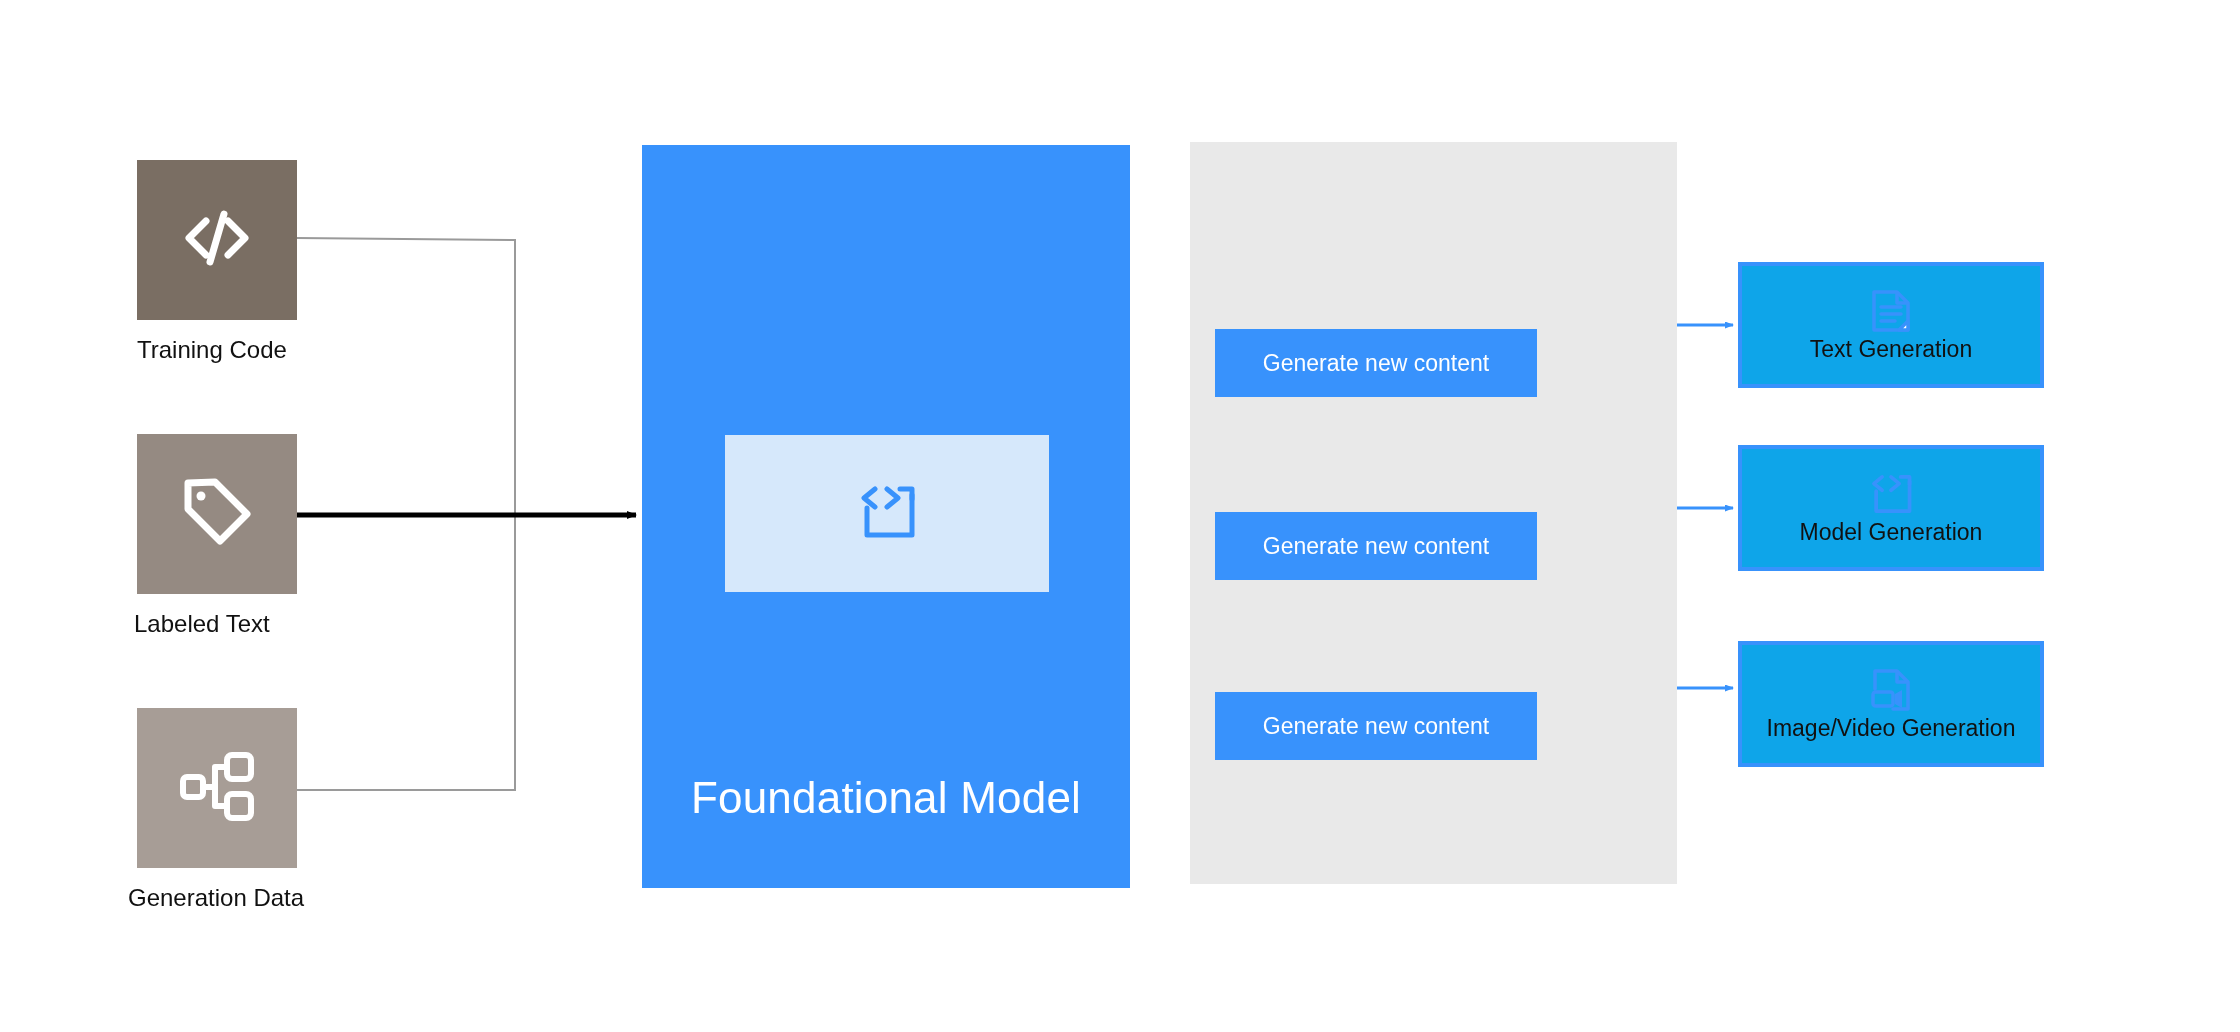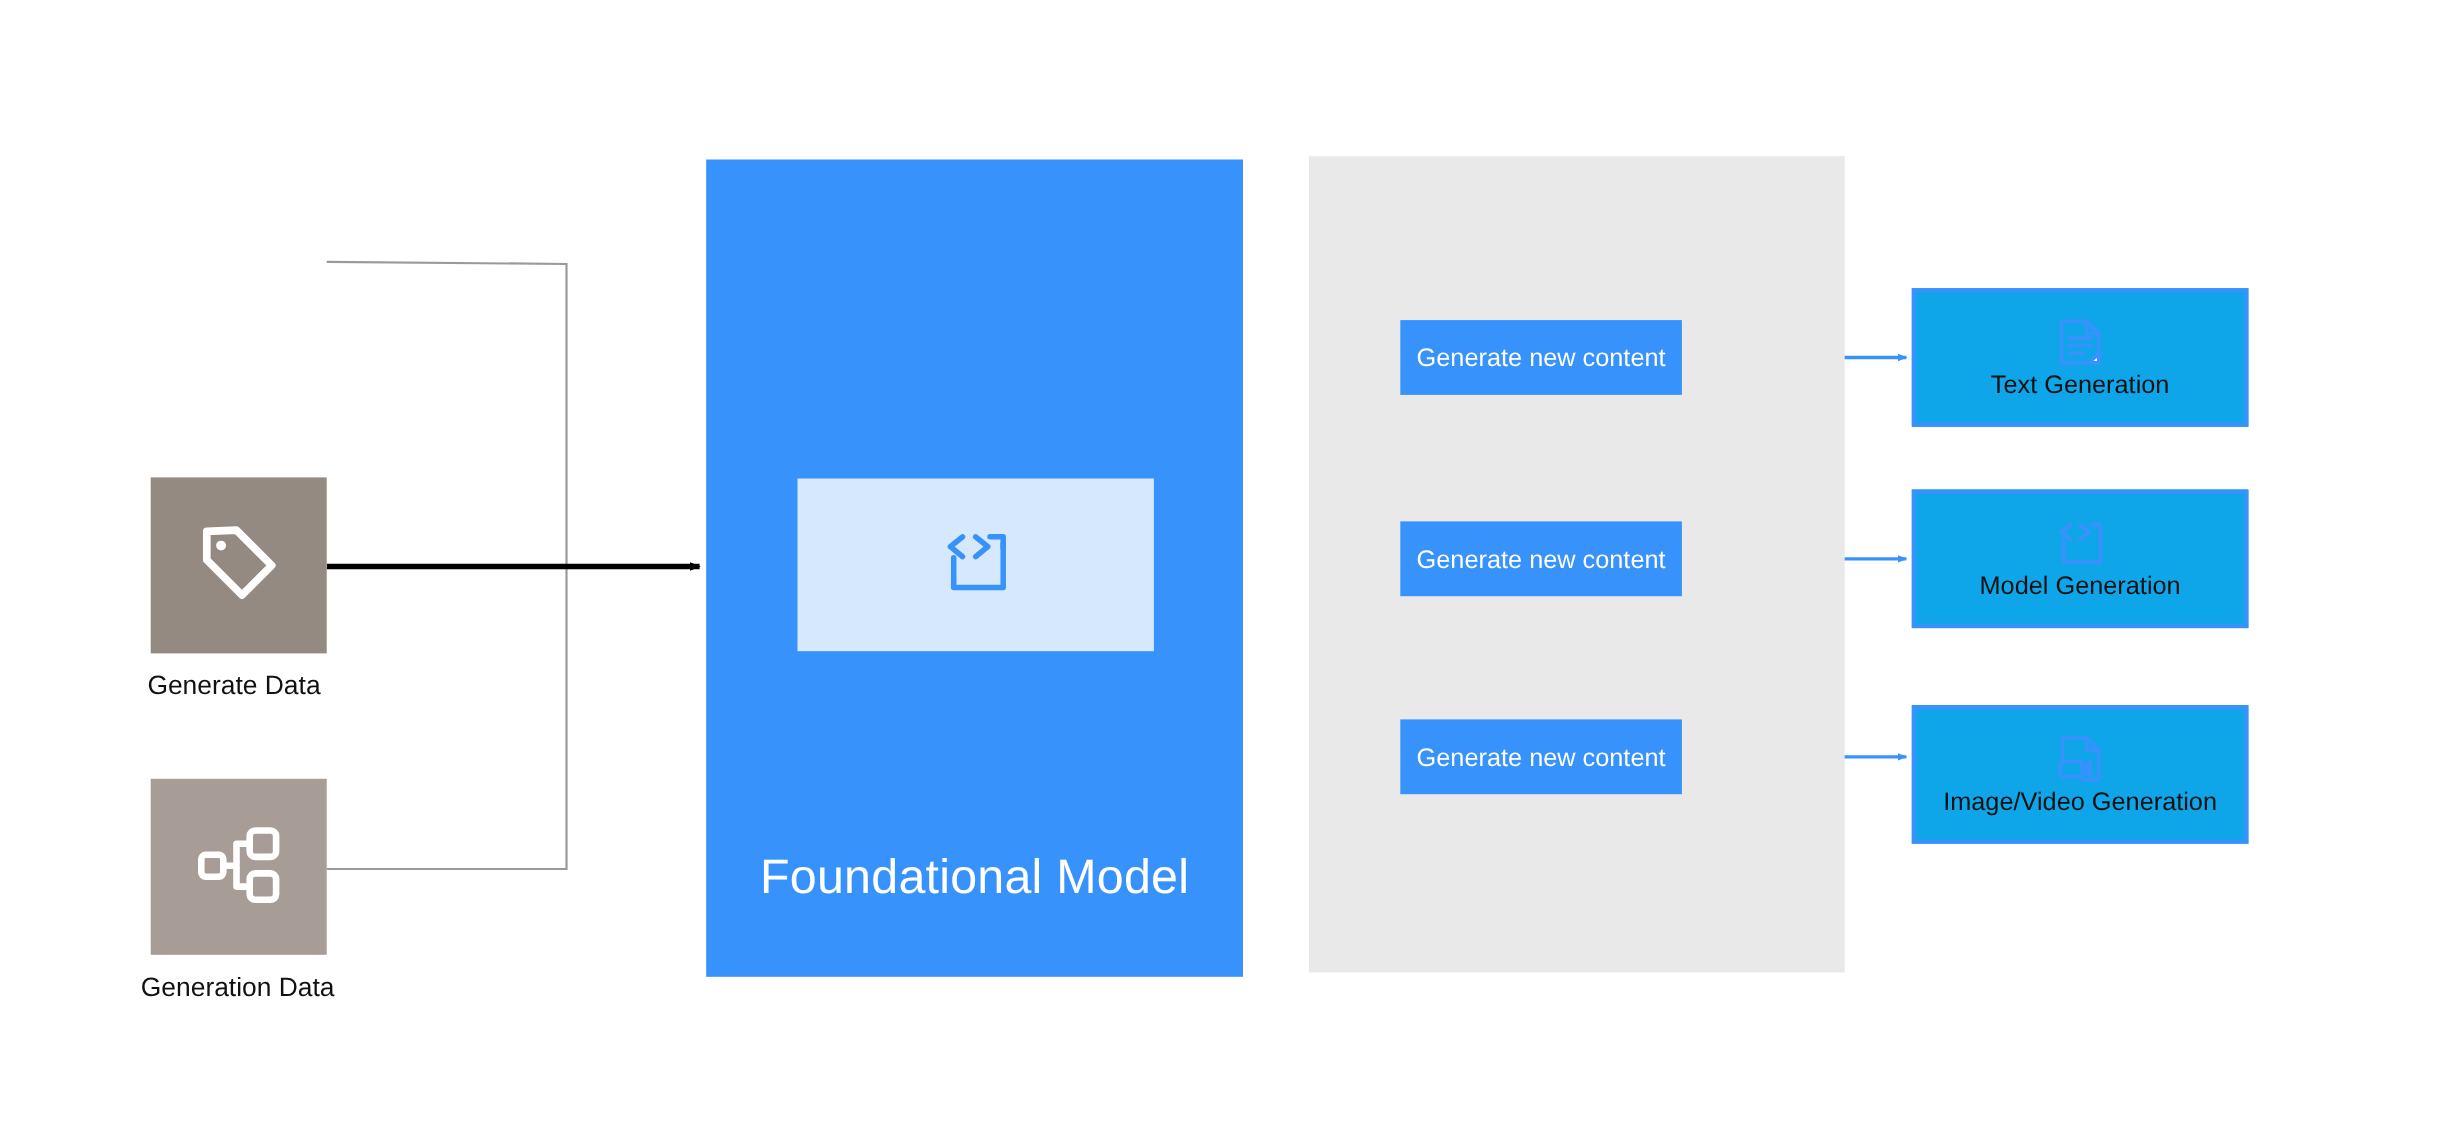--- a/index.html
+++ b/index.html
@@ -97,29 +97,30 @@
     left: 1190px;
     top: 142px;
     width: 487px;
     height: 742px;
     background: #e9e9e9;
   }
 
   
   .gen-button {
     position: absolute;
-    left: 1273px;
-    width: 256px;
+    left: 1215px;
+    width: 322px;
     height: 68px;
     background: #3892fc;
     color: #ffffff;
     font-size: 23px;
     display: flex;
     align-items: center;
     justify-content: center;
+    margin-top: 38px;
   }
   #gen-button-0 { top: 291px; }
   #gen-button-1 { top: 474px; }
   #gen-button-2 { top: 654px; }
 
   
   .output-card {
     position: absolute;
     left: 1738px;
     width: 306px;
@@ -175,31 +176,43 @@
       <line x1="1595" y1="325" x2="1733" y2="325" stroke="#3892fc" stroke-width="3" marker-end="url(#arrow-blue)"></line>
     </g>
     <g>
       <line x1="1595" y1="508" x2="1733" y2="508" stroke="#3892fc" stroke-width="3" marker-end="url(#arrow-blue)"></line>
     </g>
     <g>
       <line x1="1595" y1="688" x2="1733" y2="688" stroke="#3892fc" stroke-width="3" marker-end="url(#arrow-blue)"></line>
     </g>
   </svg>
 
+  <div class="input-node" id="node-training-code">
+    <div class="input-tile">
+      <span>
+        <svg width="74" height="62" viewBox="0 0 74 62">
+          <path d="M26,14 L9,31 L26,48" fill="none" stroke="#ffffff" stroke-width="7" stroke-linecap="round" stroke-linejoin="round"></path>
+          <path d="M48,14 L65,31 L48,48" fill="none" stroke="#ffffff" stroke-width="7" stroke-linecap="round" stroke-linejoin="round"></path>
+          <path d="M44,7 L30,55" fill="none" stroke="#ffffff" stroke-width="7" stroke-linecap="round"></path>
+        </svg>
+      </span>
+    </div>
+    <div class="input-caption">Training Code</div>
+  </div>
 
   <div class="input-node" id="node-labeled-data">
     <div class="input-tile">
       <span>
         <svg width="76" height="76" viewBox="0 0 76 76">
           <path d="M9,9 L36,8 L68,40 L41,67 L9,35 Z" fill="none" stroke="#ffffff" stroke-width="7" stroke-linejoin="round"></path>
           <circle cx="22" cy="22" r="4.5" fill="#ffffff"></circle>
         </svg>
       </span>
     </div>
-    <div class="input-caption">Generate Data</div>
+    <div class="input-caption">Labeled Text</div>
   </div>
 
   <div class="input-node" id="node-unlabelled">
     <div class="input-tile">
       <span>
         <svg width="80" height="74" viewBox="0 0 80 74">
           <rect x="6" y="28" width="20" height="20" rx="4" fill="none" stroke="#ffffff" stroke-width="6"></rect>
           <rect x="50" y="6" width="24" height="24" rx="5" fill="none" stroke="#ffffff" stroke-width="6"></rect>
           <rect x="50" y="45" width="24" height="24" rx="5" fill="none" stroke="#ffffff" stroke-width="6"></rect>
           <path d="M26,38 L38,38 M38,38 L38,18 L50,18 M38,38 L38,57 L50,57" fill="none" stroke="#ffffff" stroke-width="6" stroke-linecap="round" stroke-linejoin="round"></path>

